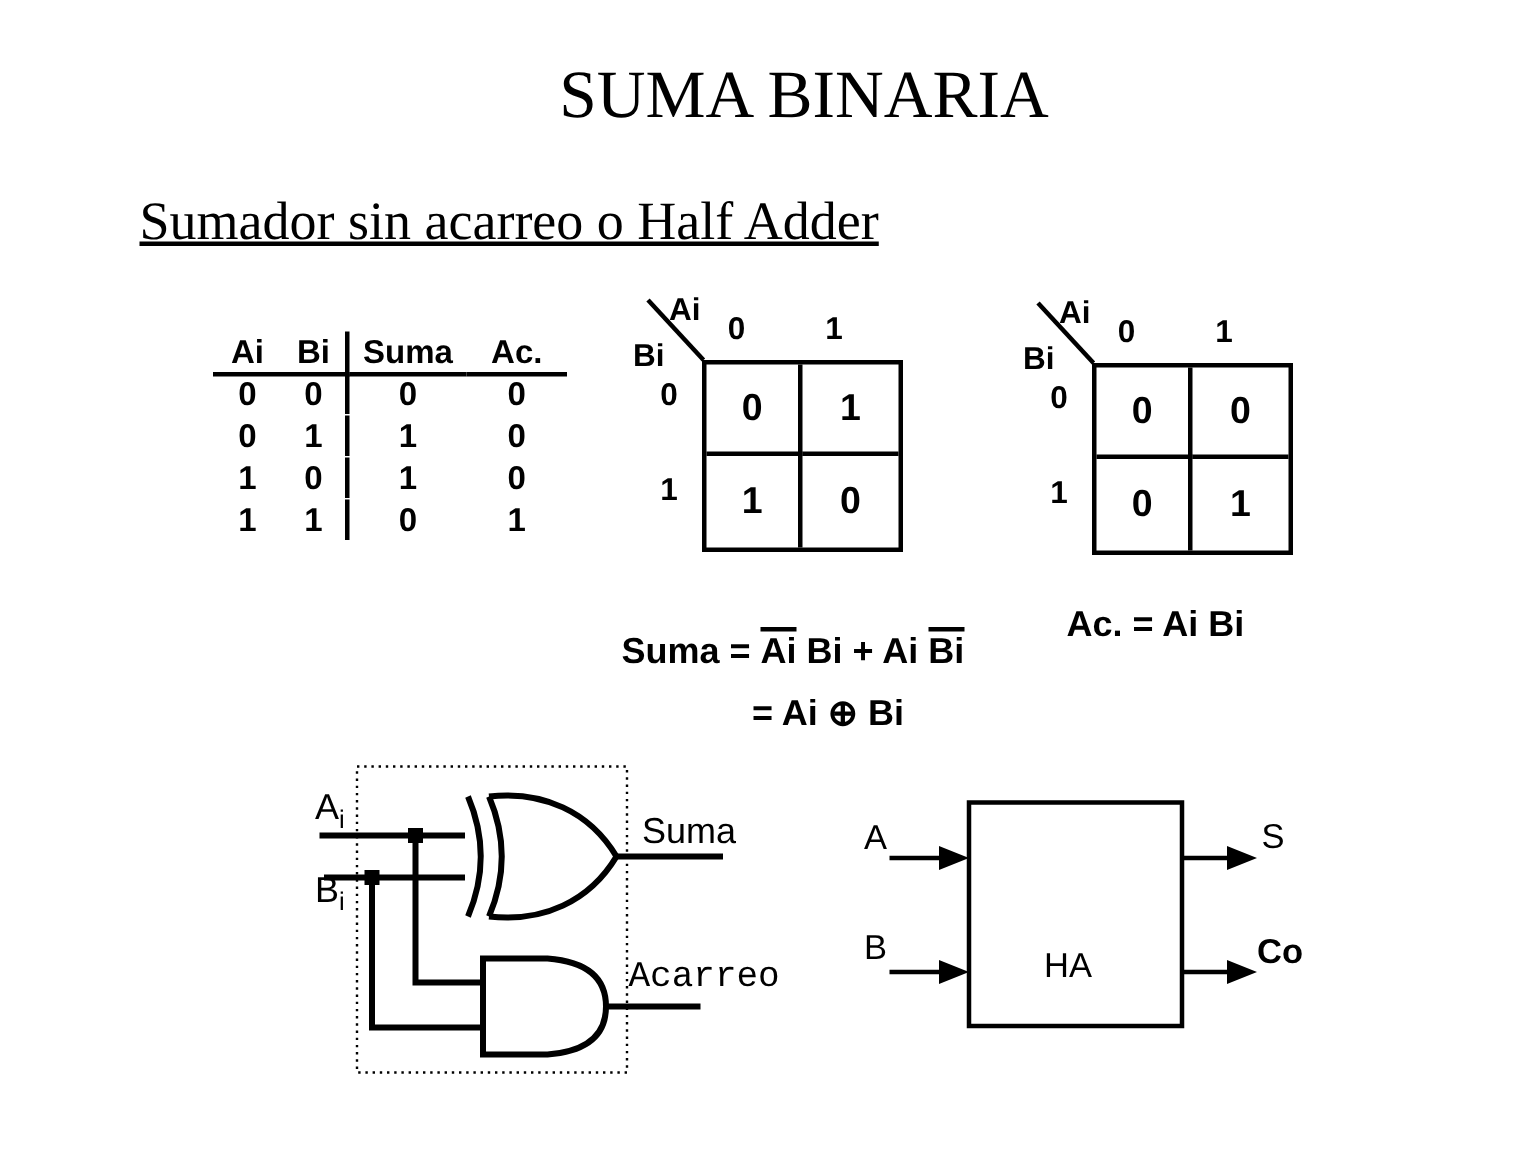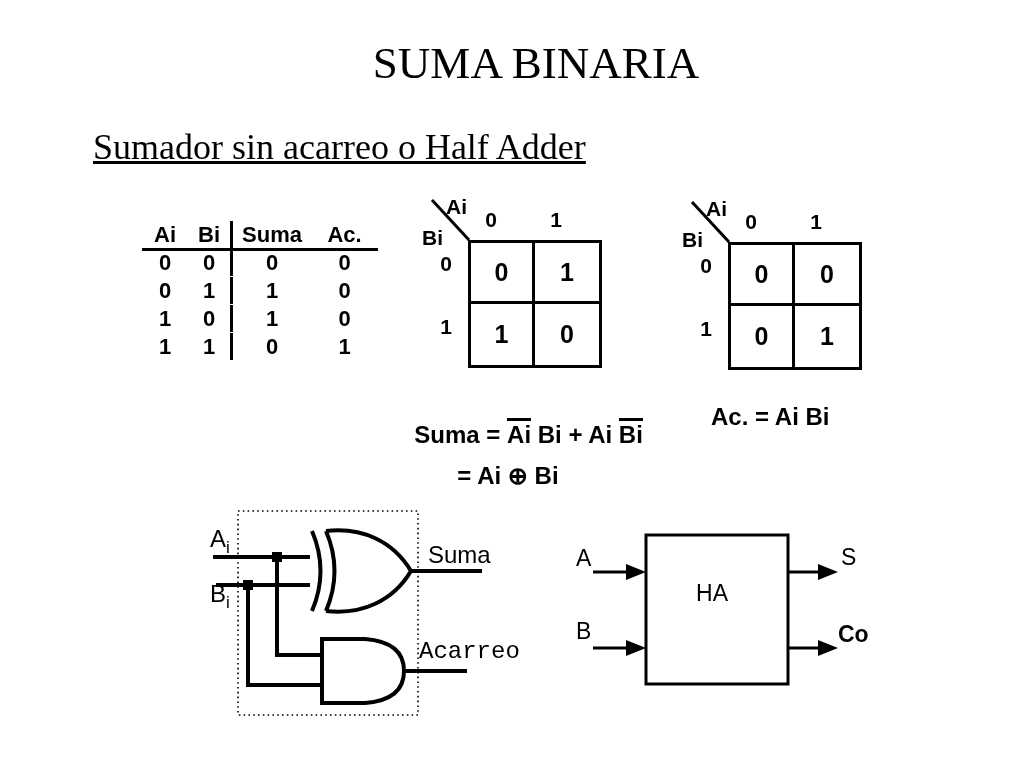--- a/index.html
+++ b/index.html
@@ -64,21 +64,21 @@
     font-weight:bold; font-size:24px;
     white-space:pre; line-height:1.25;
   }
   .bar { display:inline-block; border-top:3px solid #000; padding-top:2px; line-height:1; }
   .xor-sym { display:inline-block; font-weight:bold; }
 
   
   .lbl { position:absolute; font-size:24px; line-height:1.1; }
   .lbl sub { font-size:17px; }
   .blk-lbl { position:absolute; font-size:23px; line-height:1.1; }
-  .ha-center { left:646px; top:581px; width:132px; text-align:center; }
+  .ha-center { left:646px; top:631px; width:132px; text-align:center; }
 
   svg { position:absolute; overflow:visible; }
   svg .stroke { stroke:#000; fill:none; }
 </style>
 </head>
 <body>
 
 <h1 class="abs title serif">SUMA BINARIA</h1>
 <div class="abs subtitle serif">Sumador sin acarreo o Half Adder</div>
 
@@ -141,21 +141,21 @@
     <div class="kmap-cell kc00">0</div>
     <div class="kmap-cell kc01">0</div>
     <div class="kmap-cell kc10">0</div>
     <div class="kmap-cell kc11">1</div>
   </div>
 </div>
 
 <div class="eq" style="left:401px; top:388px;">
   <span>Suma = </span><span class="bar">Ai</span><span> Bi + Ai </span><span class="bar">Bi</span>
 </div>
-<div class="eq" style="left:444px; top:431px;">
+<div class="eq" style="left:488px; top:431px;">
   <span>= Ai </span><span class="xor-sym">⊕</span><span> Bi</span>
 </div>
 <div class="eq" style="left:711px; top:390px;margin-top:12px;">Ac. = Ai Bi</div>
 
 <svg style="left:195px; top:495px;" width="325" height="240" viewBox="0 0 325 240">
   <rect x="43" y="16" width="180" height="204" fill="none" stroke="#000" stroke-width="1.6" stroke-dasharray="1.6 3.2"></rect>
   <path class="stroke" stroke-width="4" d="M18,62 H115"></path>
   <path class="stroke" stroke-width="4" d="M21,90 H115"></path>
   <rect x="77" y="57" width="10" height="10" fill="#000"></rect>
   <rect x="48" y="85" width="10" height="10" fill="#000"></rect>

